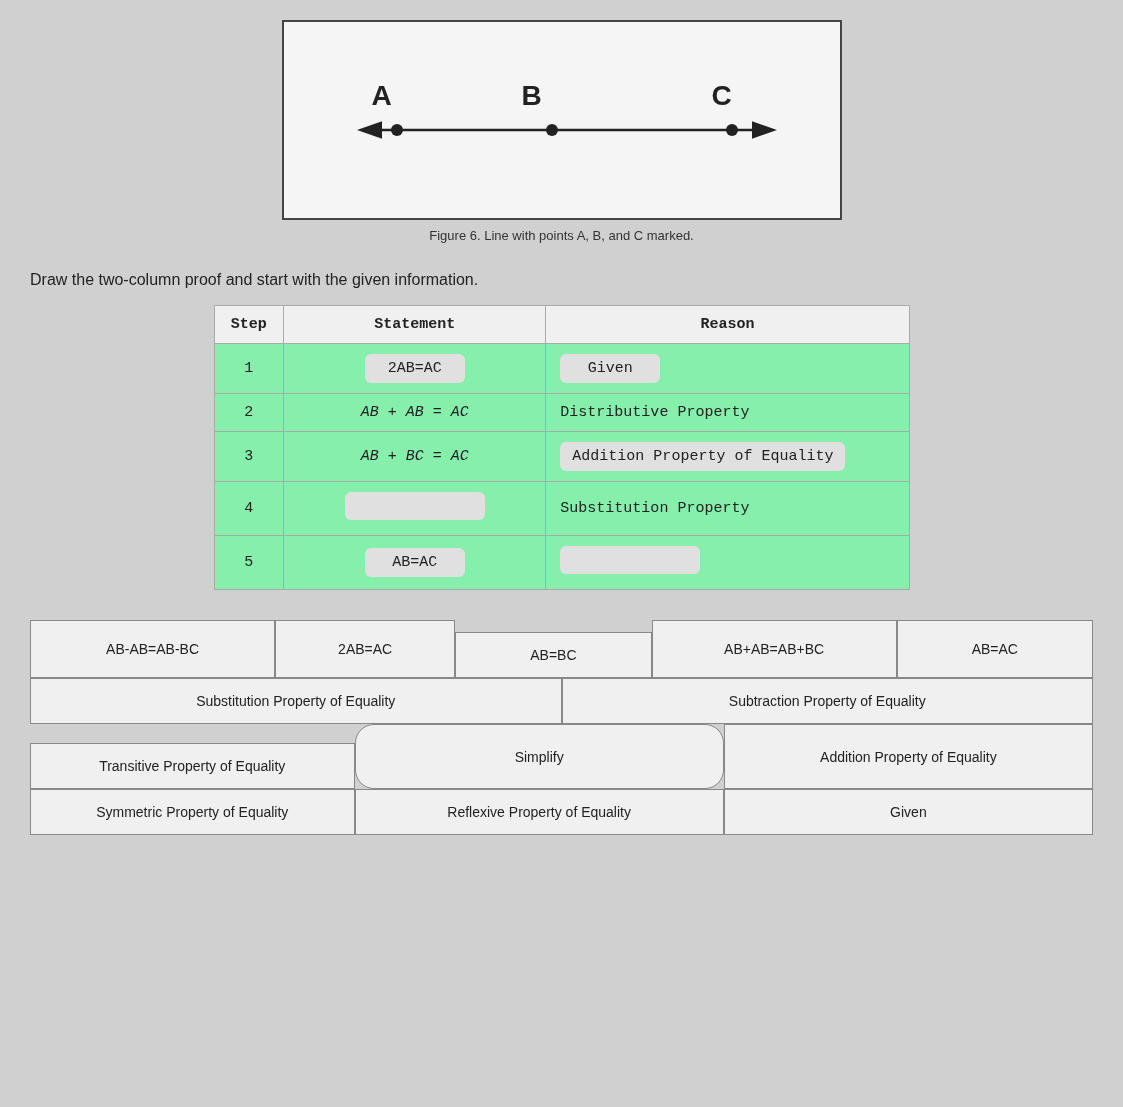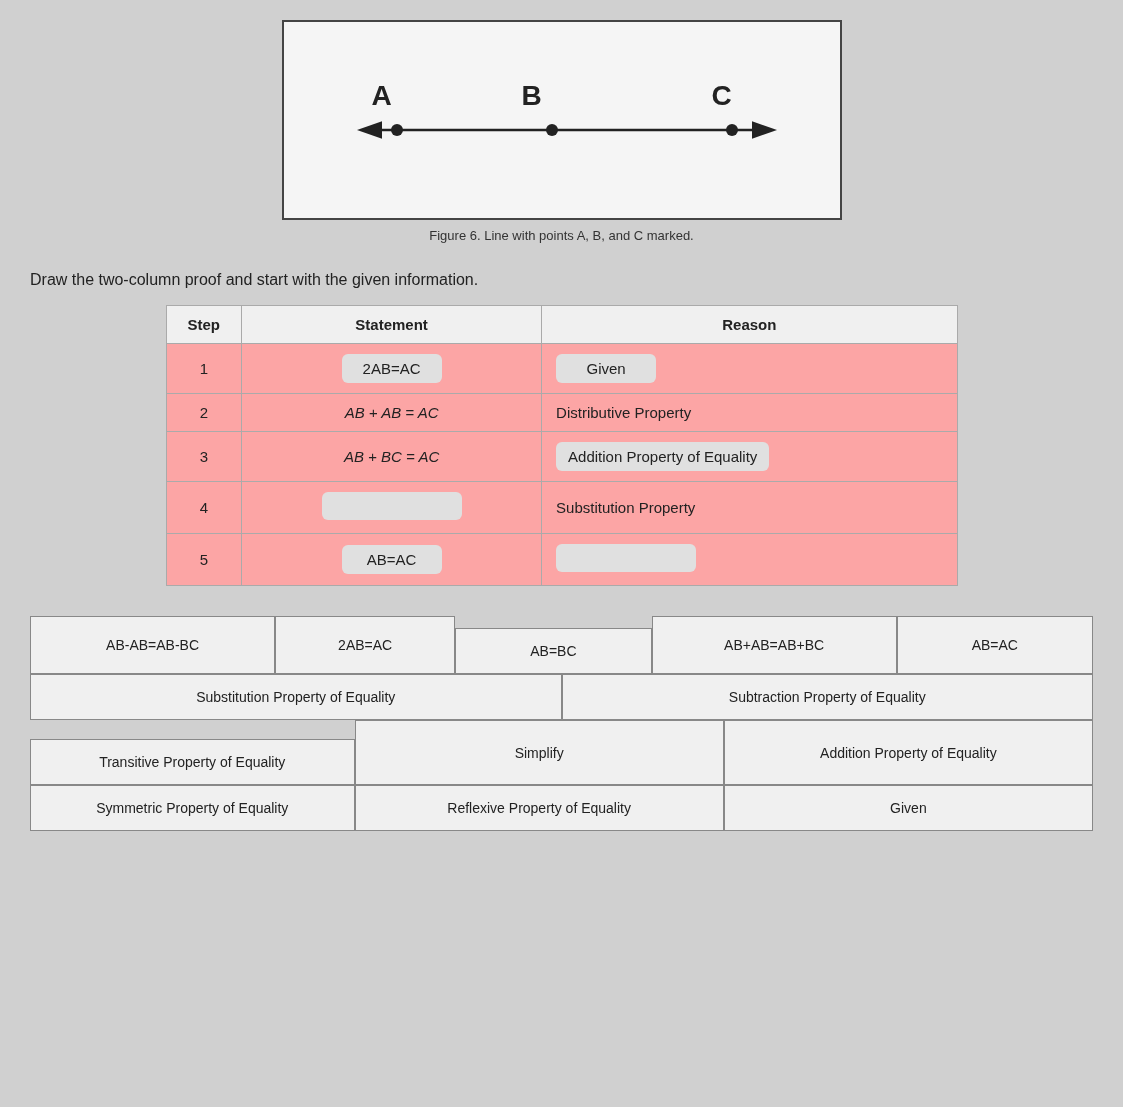--- a/index.html
+++ b/index.html
@@ -63,23 +63,24 @@
     }
 
     
     .proof-wrapper {
       display: flex;
       justify-content: center;
       margin-bottom: 30px;
     }
     .proof-table {
       border-collapse: collapse;
-      width: 792px;
-      background: #fca5a5;
+      width: 696px;
+      background: #86efac;
       border: 1.5px solid #aaa;
+      font-family: Liberation Mono, monospace;
     }
     .proof-table th {
       border: 1.5px solid #aaa;
       padding: 10px 16px;
       text-align: center;
       font-weight: bold;
       font-size: 15px;
       background: #f0f0f0;
     }
     .proof-table td {
@@ -140,21 +141,21 @@
     .chip-ab-ab-bc { flex: 1.3; }
     .chip-abac { flex: 1.0; }
 
     
     .chip-seg { flex: 1.3; }
     .chip-sub { flex: 1.5; }
     .chip-subtr { flex: 1.5; }
 
     
     .chip-trans { flex: 1.3; margin-top: 19px; }
-    .chip-simplify { flex: 1.5; }
+    .chip-simplify { flex: 1.5; border-radius: 19px; }
     .chip-addprop { flex: 1.5; }
 
     
     .chip-sym { flex: 1.3; }
     .chip-refl { flex: 1.5; }
     .chip-given2 { flex: 1.5; }
 
     .italic { font-style: italic; }
   </style>
 </head>

